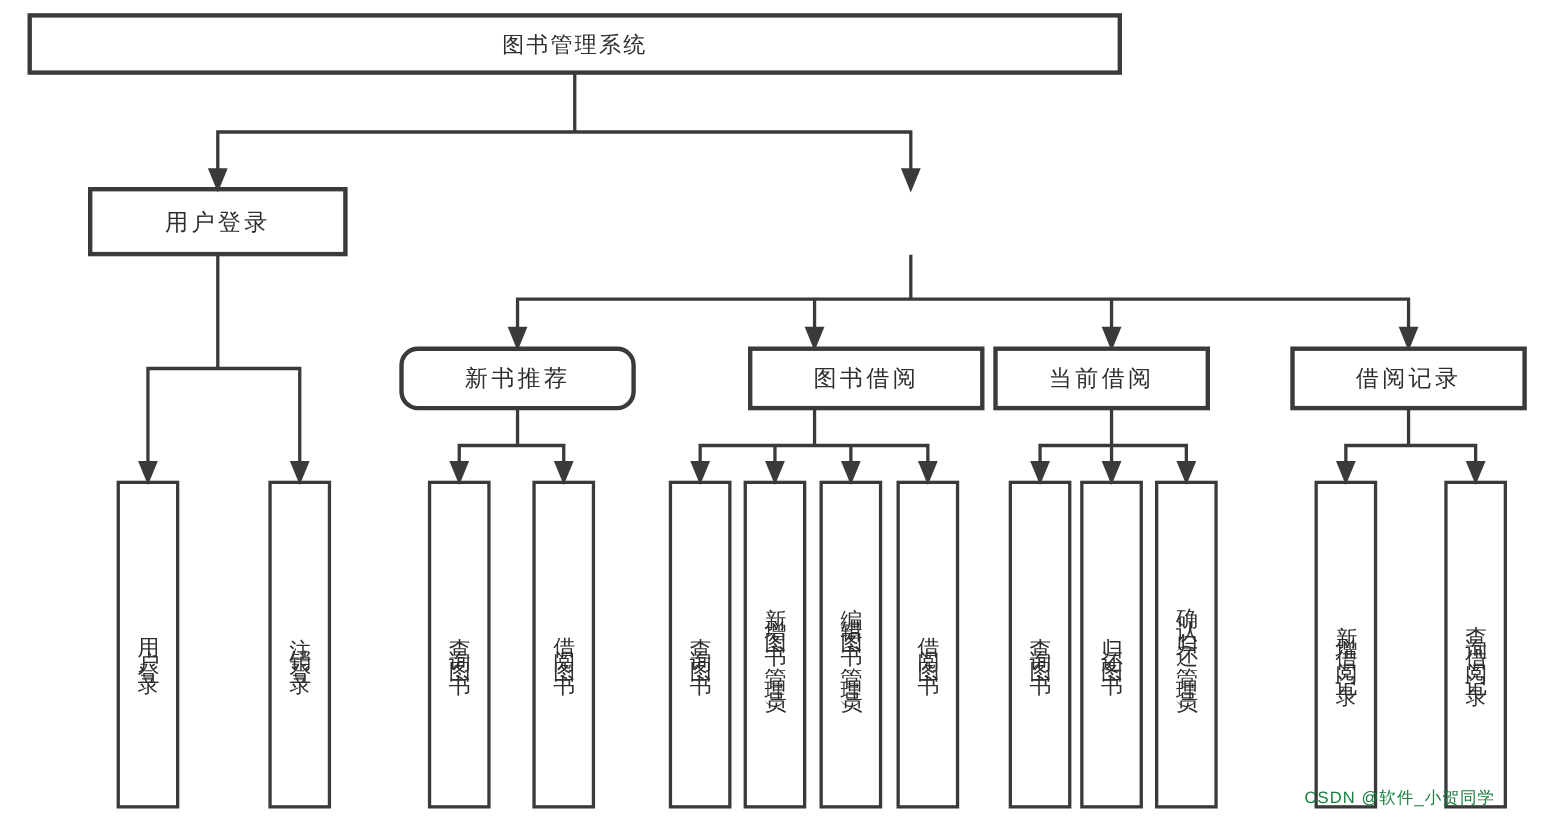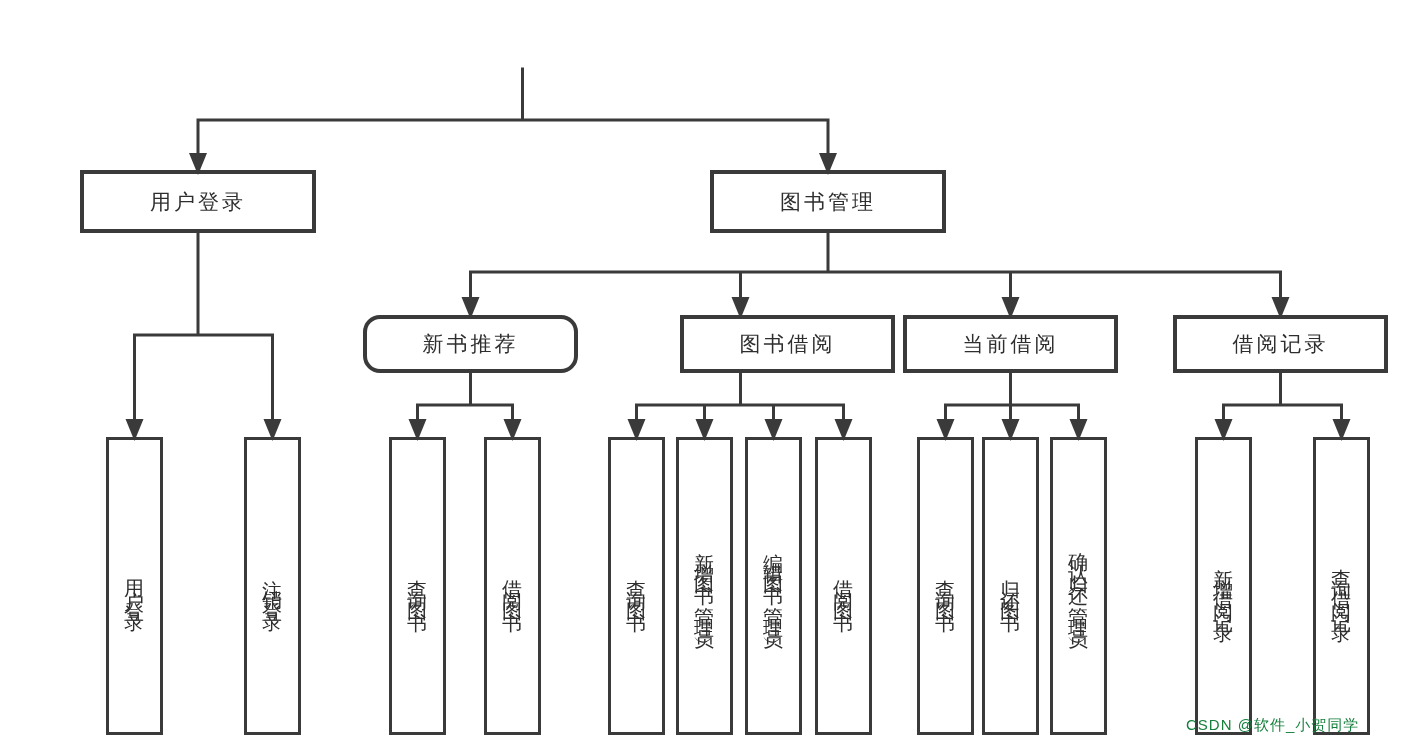--- a/index.html
+++ b/index.html
@@ -69,35 +69,35 @@
     color: #15803d;
     z-index: 4;
     white-space: nowrap;
   }
 </style>
 </head>
 <body>
 
 <div class="canvas">
 
+  <div class="box root-box" style="left:25px; top:12px; width:995px; height:56px;">
+    <span>图书管理系统</span>
+  </div>
 
   <div class="box l2-box" style="left:80px; top:170px; width:236px; height:63px;">
     <span>用户登录</span>
-  </div>
-  <div class="box l2-box" style="left:710px; top:170px; width:236px; height:63px;">
-    <span>图书管理</span>
   </div>
 
   <div class="box l3-box" style="left:363px; top:315px; width:215px; height:58px;border-radius:17px;">
     <span>新书推荐</span>
   </div>
   <div class="box l3-box" style="left:633px; top:315px; width:215px; height:58px;margin-left:47px;">
     <span>图书借阅</span>
   </div>
-  <div class="box l3-box" style="left:903px; top:315px; width:215px; height:58px;">
+  <div class="box l3-box" style="left:903px; top:315px; width:197px; height:58px;">
     <span>当前借阅</span>
   </div>
   <div class="box l3-box" style="left:1173px; top:315px; width:215px; height:58px;text-align:center;">
     <span>借阅记录</span>
   </div>
 
   <div class="box leaf-box" style="left:106px; top:437px; width:57px; height:298px;">
     <span class="vtext">用户登录</span>
   </div>
   <div class="box leaf-box" style="left:244px; top:437px; width:57px; height:298px;">

